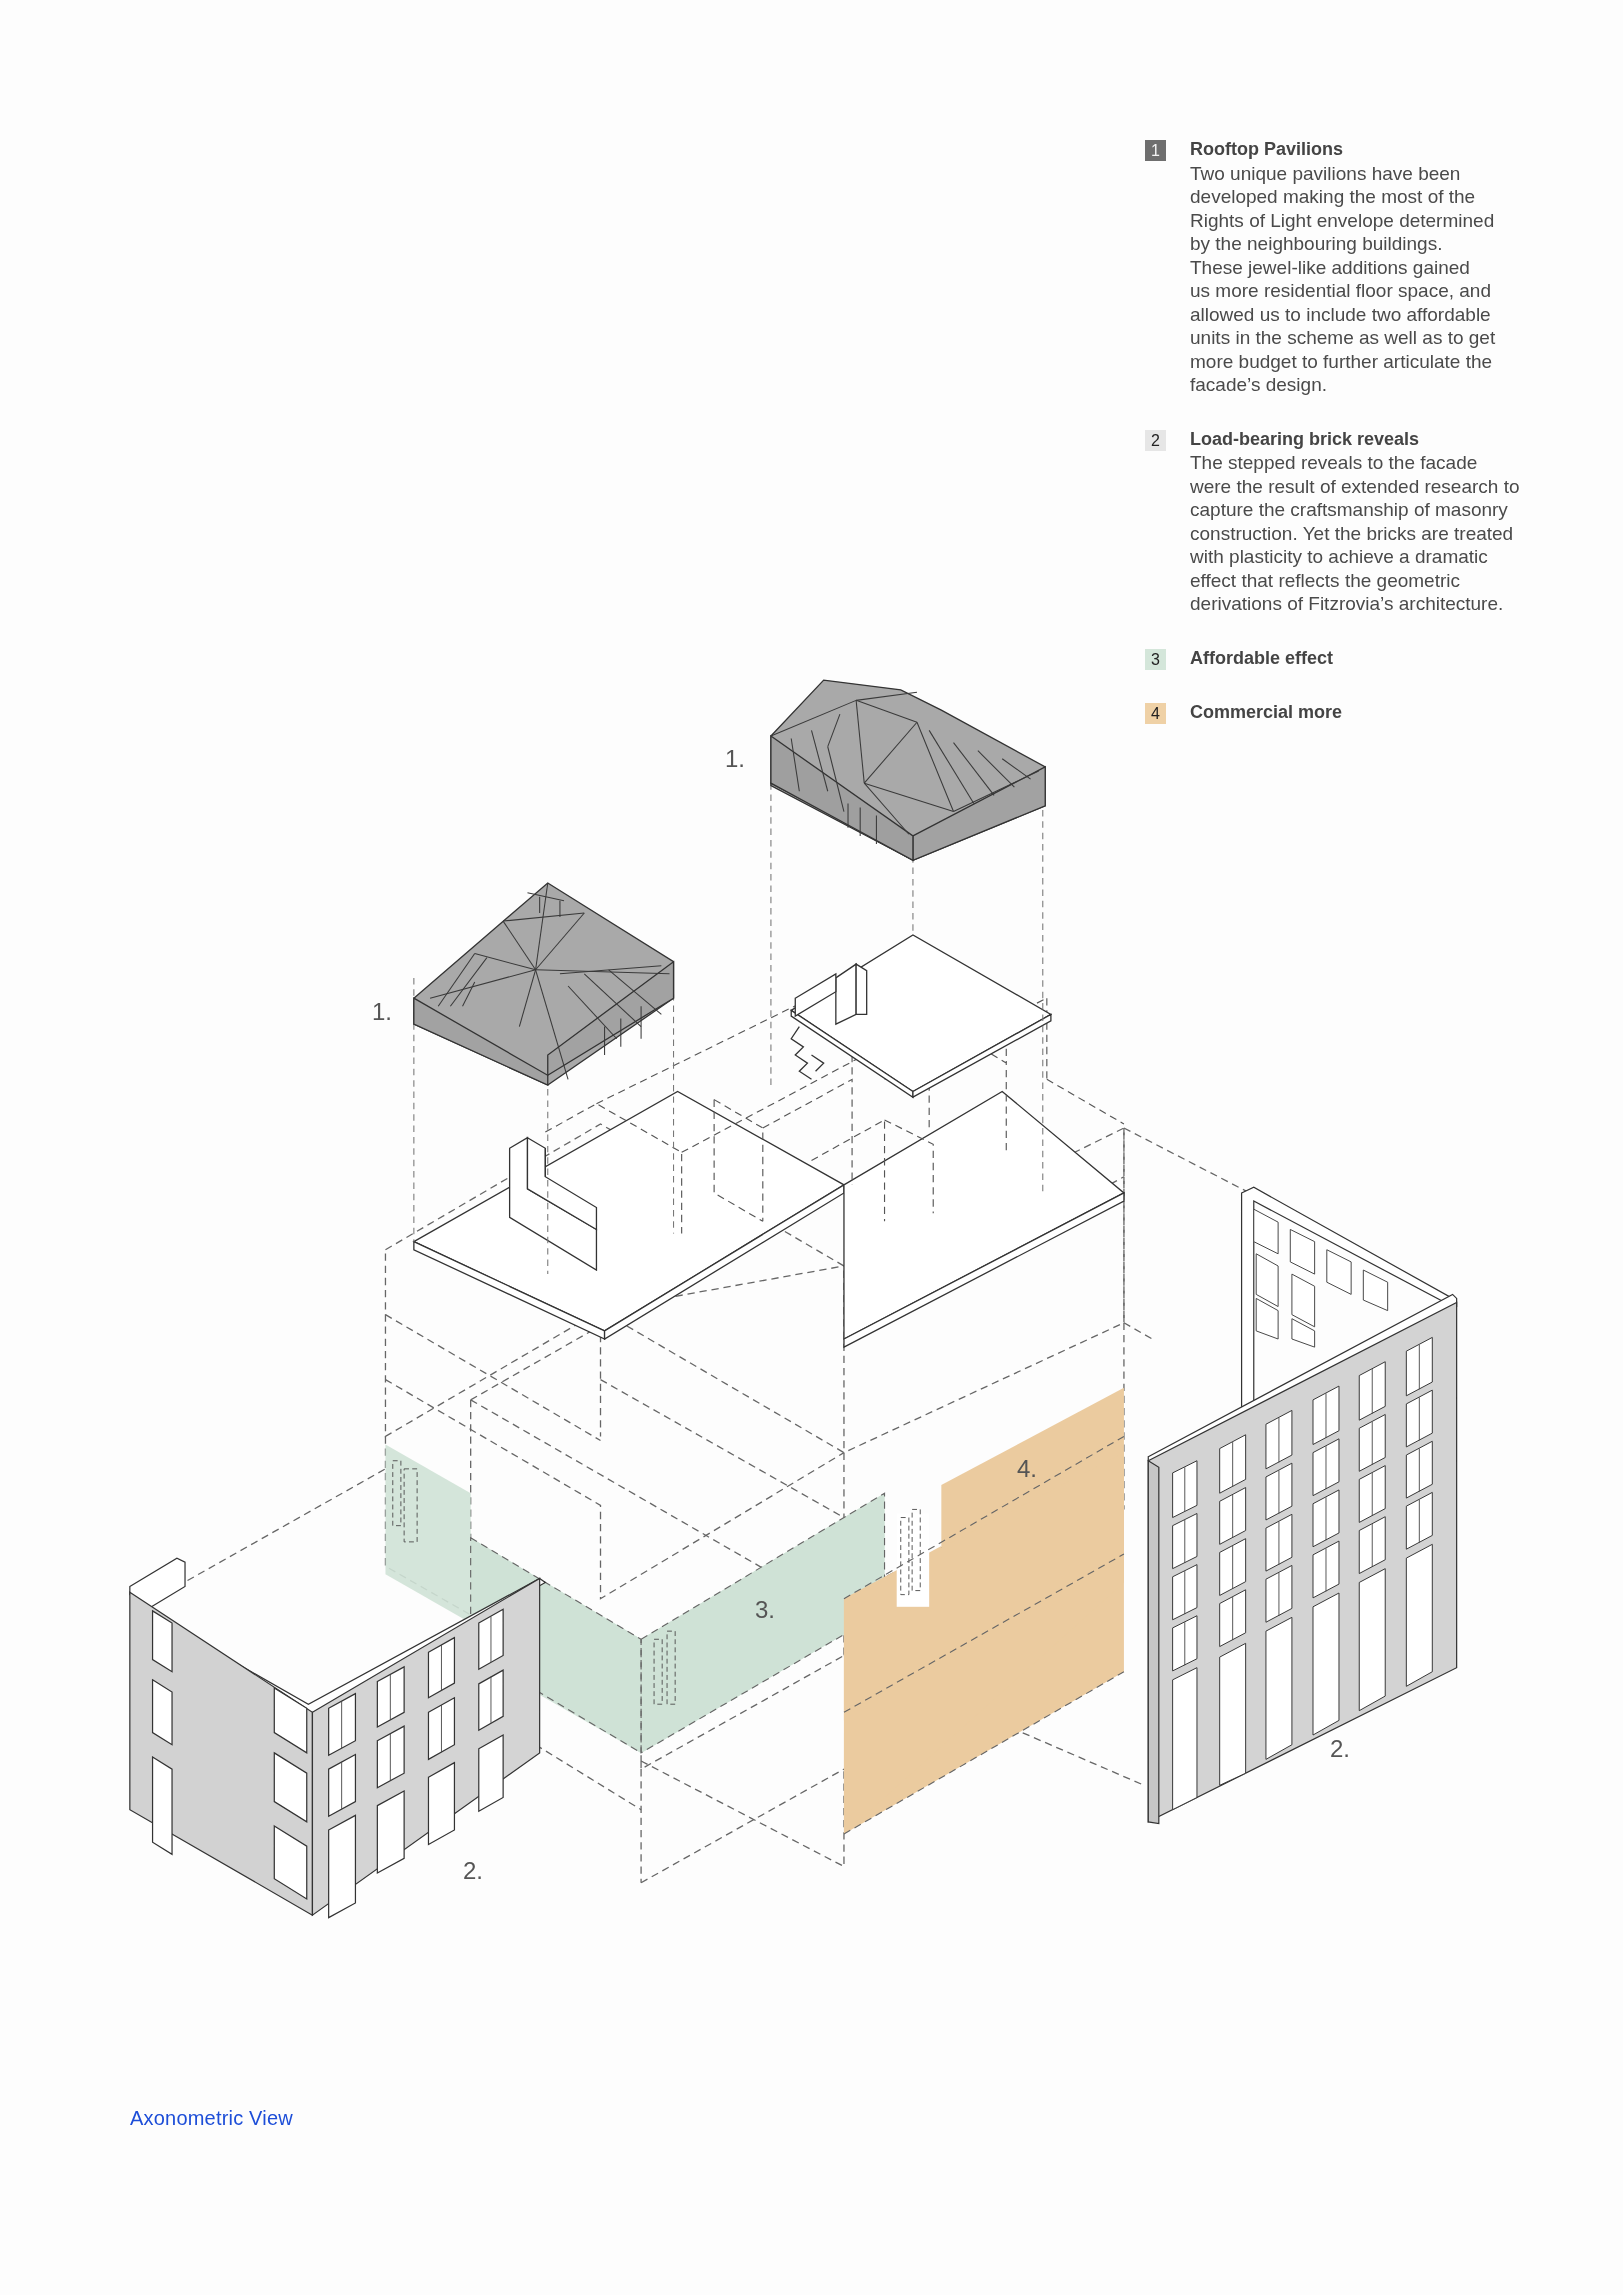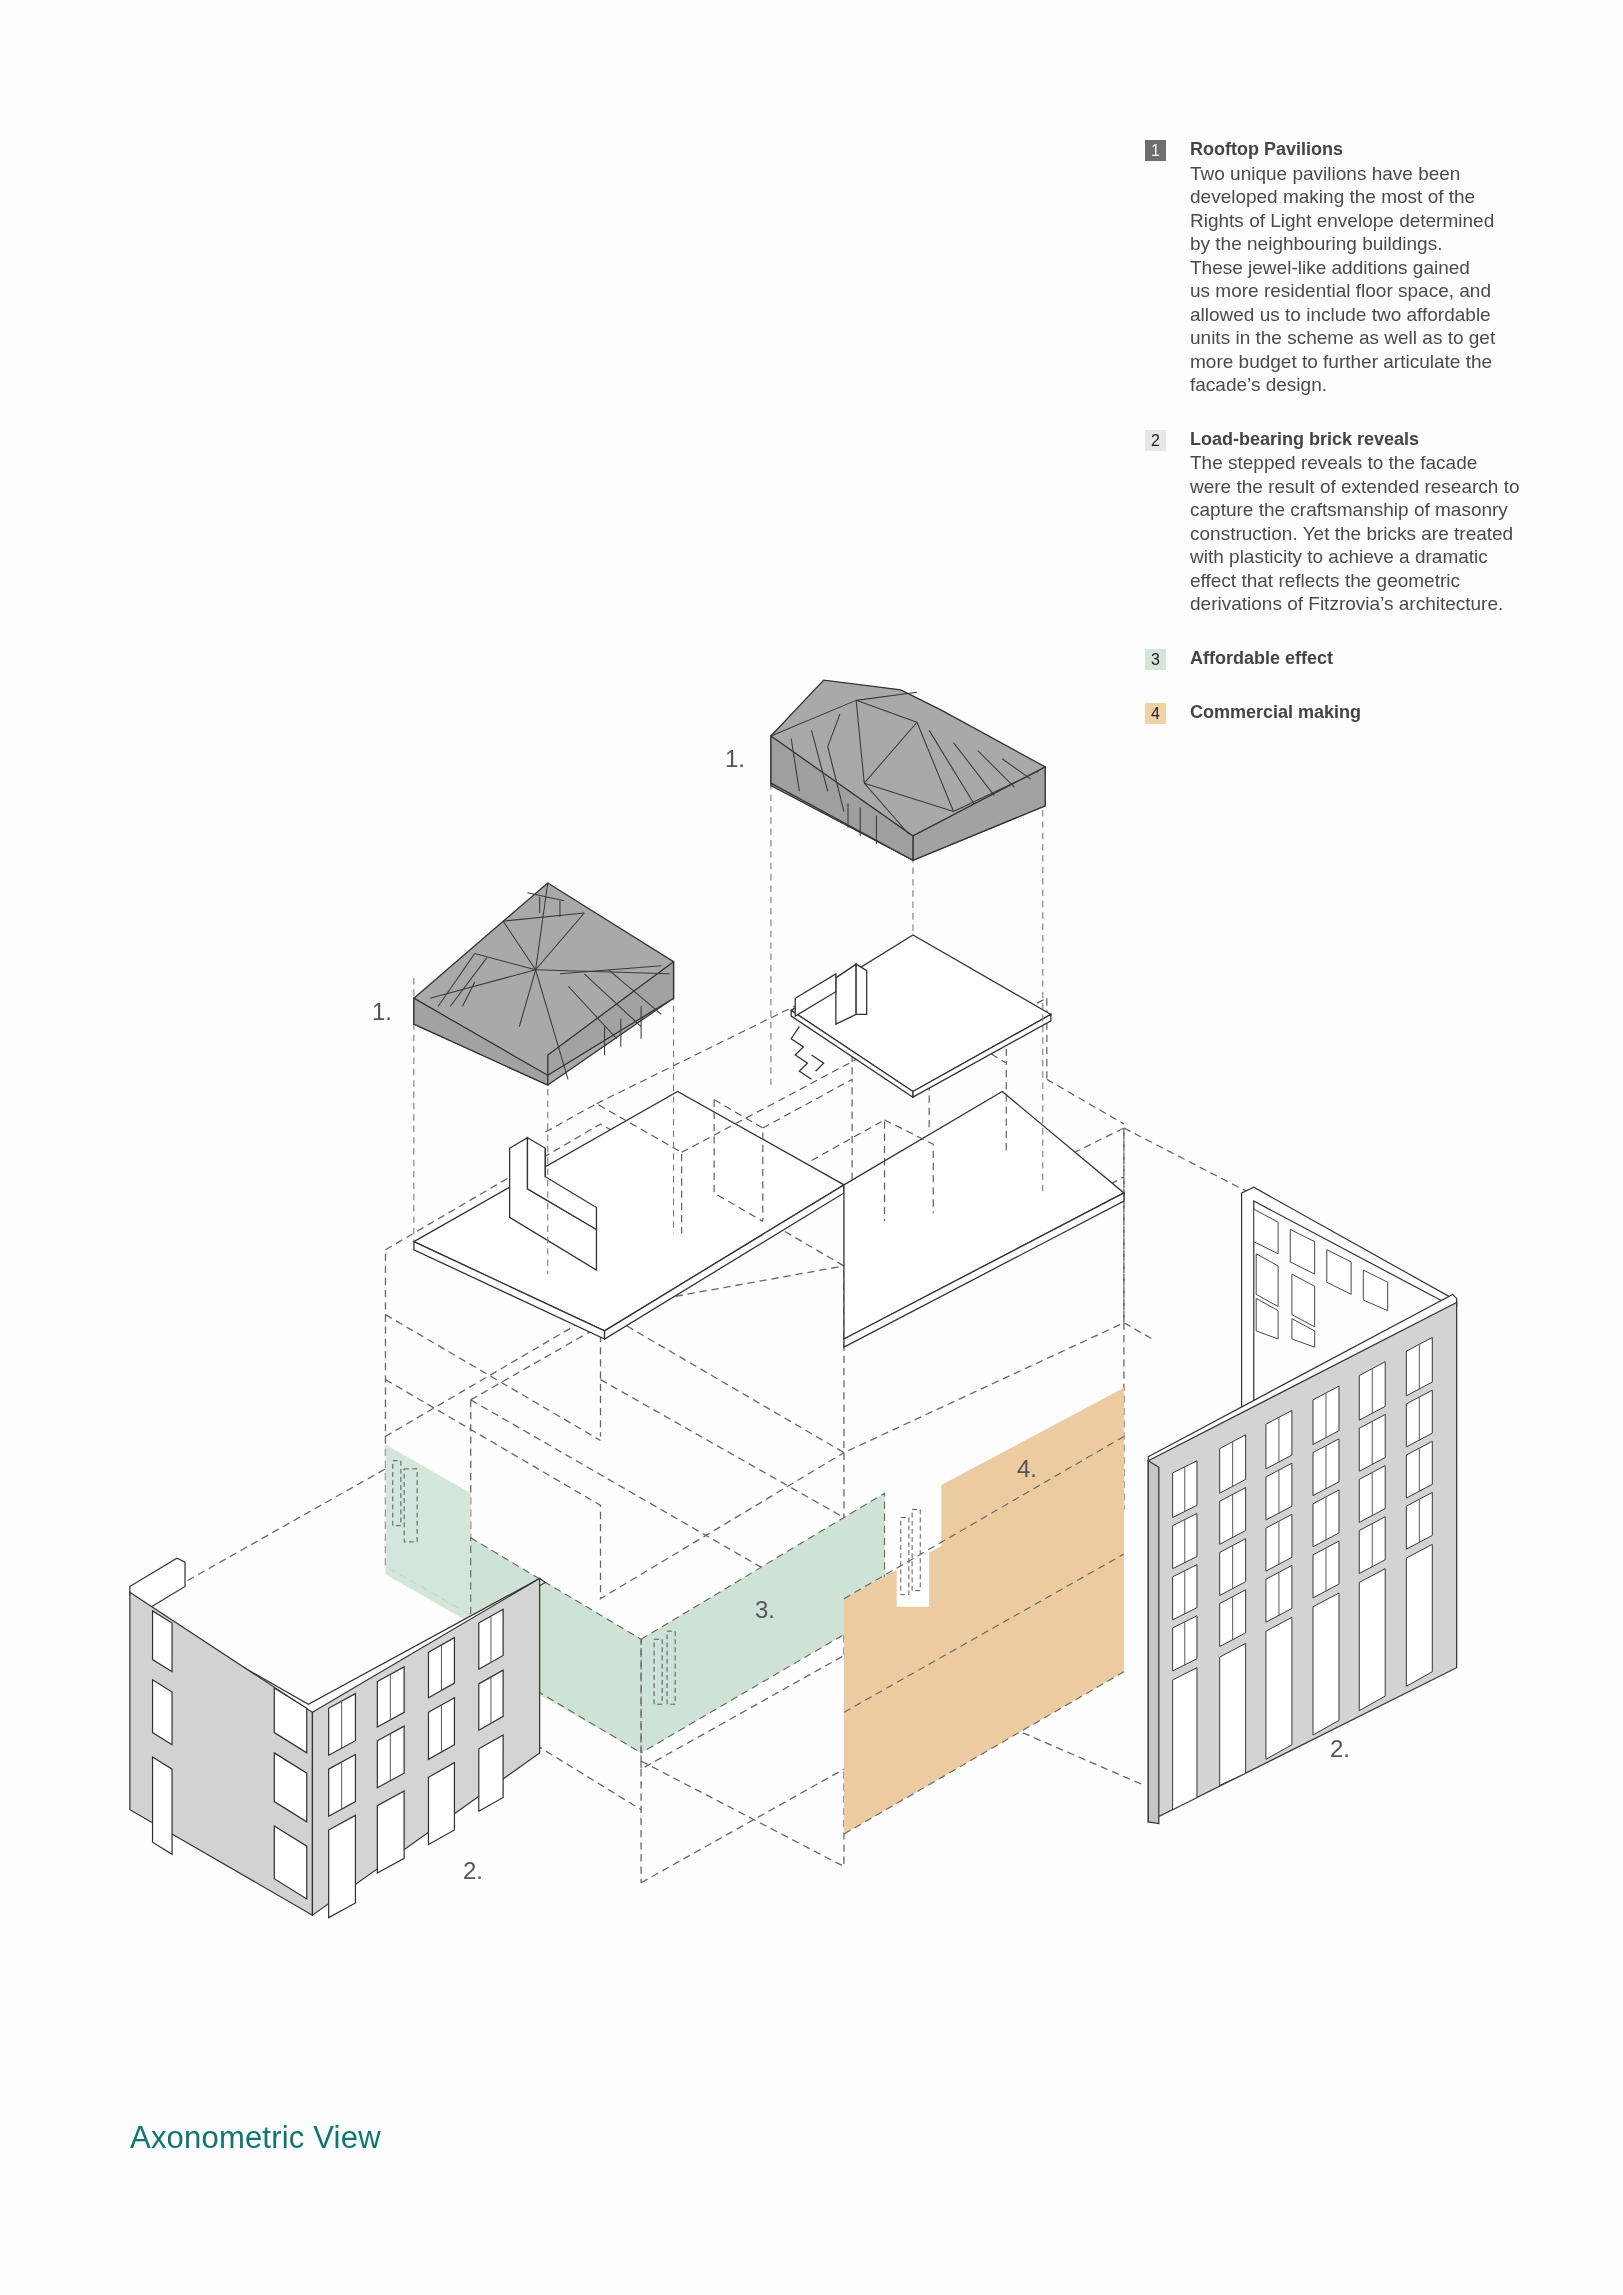--- a/index.html
+++ b/index.html
@@ -5,22 +5,22 @@
   html, body { margin: 0; padding: 0; background: #fdfdfd; }
   body { width: 1623px; height: 2295px; position: relative; overflow: hidden;
          font-family: "Liberation Sans", sans-serif; color: #444; }
   #drawing { position: absolute; left: 0; top: 0; width: 1623px; height: 2295px; }
   .legend { position: absolute; left: 1145px; top: 138px; width: 382px; }
   .legend-item { position: relative; padding-left: 45px; margin-bottom: 31px; }
   .legend-badge { position: absolute; left: 0; top: 2.4px; width: 21px; height: 21px;
                   font-size: 16px; line-height: 21px; text-align: center; color: #222; }
   .legend-title { font-weight: bold; font-size: 18px; line-height: 23.5px; color: #444; }
   .legend-text { font-size: 19px; line-height: 23.5px; color: #4a4a4a; white-space: pre-line; }
-  .caption { position: absolute; left: 130px; top: 2107px; font-size: 31px; color: #0f766e;
-             letter-spacing: 0.2px; margin-top: 13px; }
+  .caption { position: absolute; left: 130px; top: 2107px; font-size: 20px; color: #1d4ed8;
+             letter-spacing: 0.2px; }
   .callout { position: absolute; font-size: 24px; color: #555; }
 </style>
 </head>
 <body>
 
 <svg id="drawing" viewBox="0 0 2000 2828" xmlns="http://www.w3.org/2000/svg">
   <defs>
     <pattern id="win" width="1" height="1"></pattern>
   </defs>
 
@@ -365,18 +365,18 @@
 with plasticity to achieve a dramatic
 effect that reflects the geometric
 derivations of Fitzrovia’s architecture.</div>
   </div>
   <div class="legend-item">
     <div class="legend-badge" style="background:#d4e6da;">3</div>
     <div class="legend-title">Affordable effect</div>
   </div>
   <div class="legend-item">
     <div class="legend-badge" style="background:#efd1a6;">4</div>
-    <div class="legend-title">Commercial making</div>
+    <div class="legend-title">Commercial more</div>
   </div>
 </div>
 
 <div class="caption">Axonometric View</div>
 
 
 </body></html>

